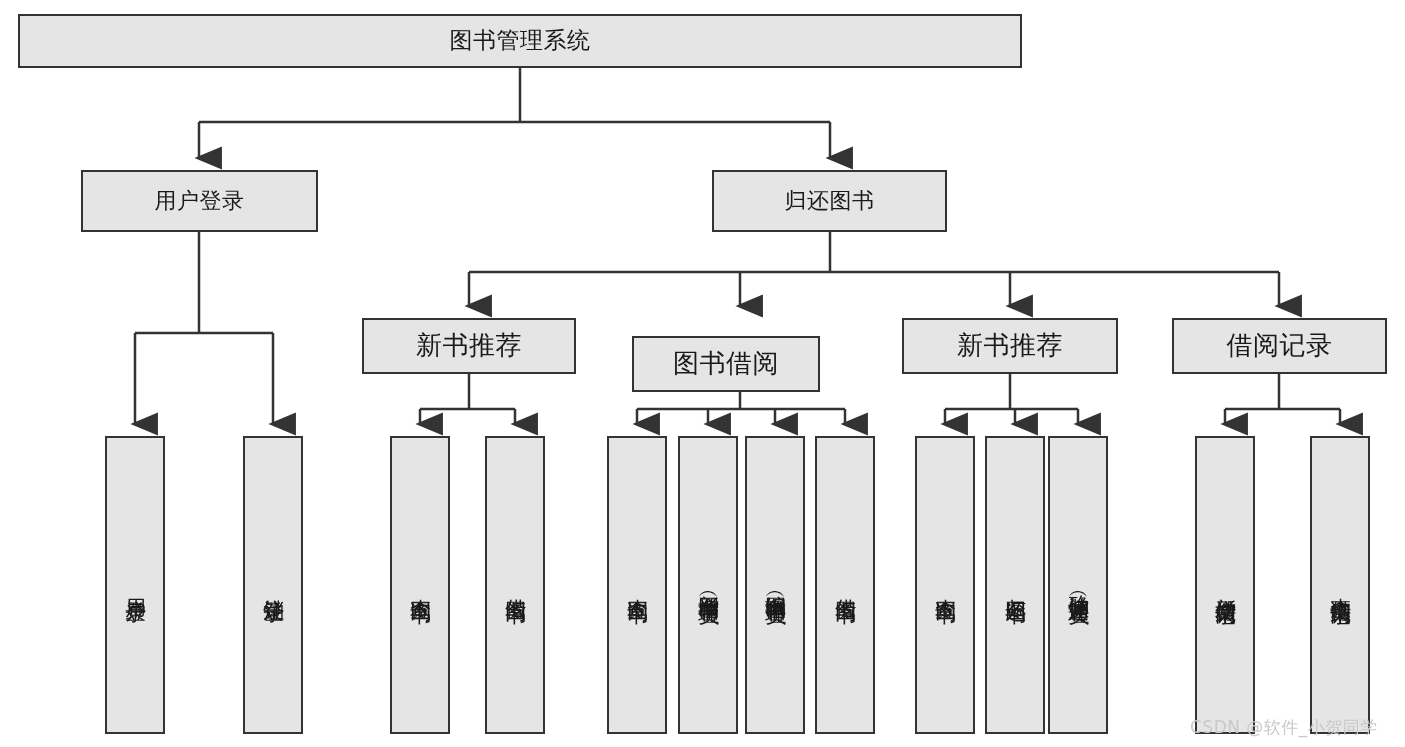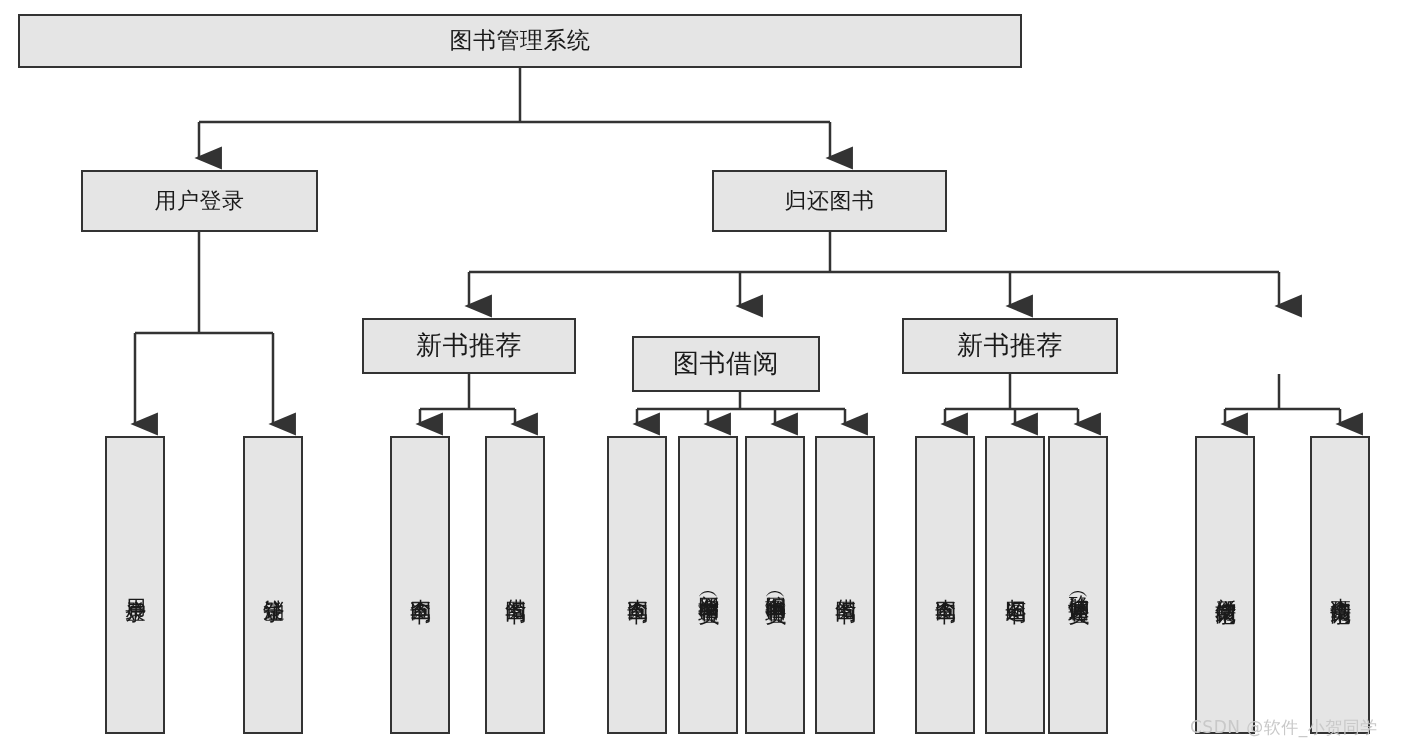--- a/index.html
+++ b/index.html
@@ -131,20 +131,23 @@
 
   <div class="node node-l3" style="left: 362px; top: 318px; width: 214px; height: 56px;">
     <span class="label">新书推荐</span>
   </div>
   <div class="node node-l3" style="left: 632px; top: 336px; width: 188px; height: 56px;">
     <span class="label">图书借阅</span>
   </div>
   <div class="node node-l3" style="left: 902px; top: 318px; width: 216px; height: 56px;">
     <span class="label">新书推荐</span>
   </div>
+  <div class="node node-l3" style="left: 1172px; top: 318px; width: 215px; height: 56px;">
+    <span class="label">借阅记录</span>
+  </div>
 
   <div class="node node-leaf" style="left: 105px; top: 436px; width: 60px; height: 298px;">
     <span class="label">用户登录</span>
   </div>
   <div class="node node-leaf" style="left: 243px; top: 436px; width: 60px; height: 298px;">
     <span class="label">注销登录</span>
   </div>
   <div class="node node-leaf" style="left: 390px; top: 436px; width: 60px; height: 298px;">
     <span class="label">查询图书</span>
   </div>

